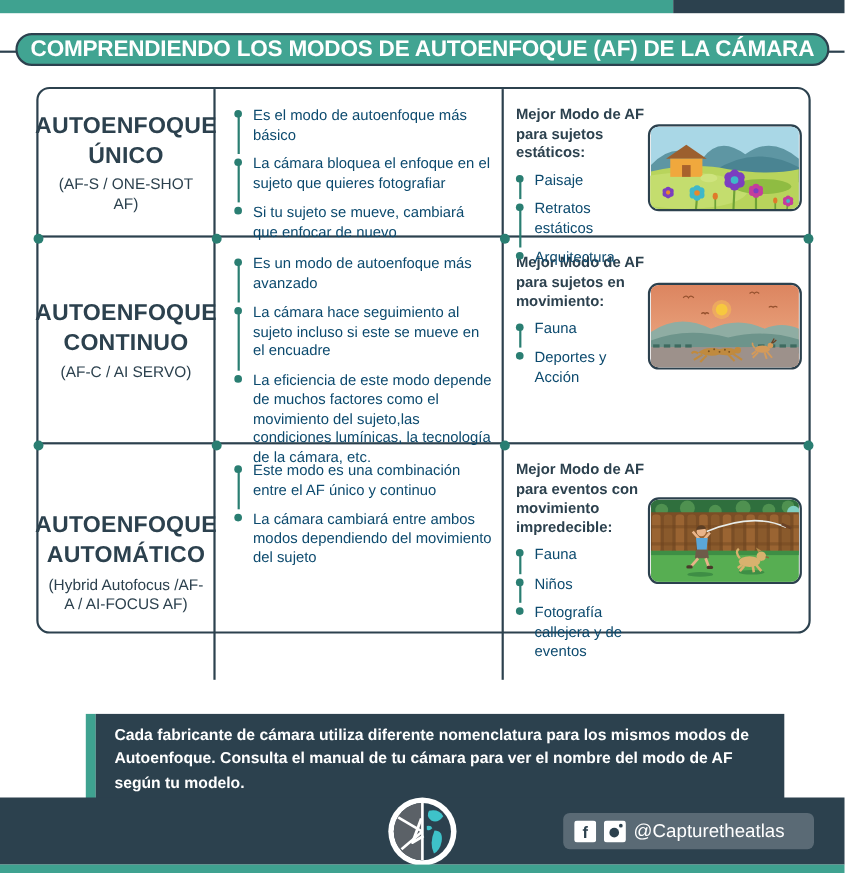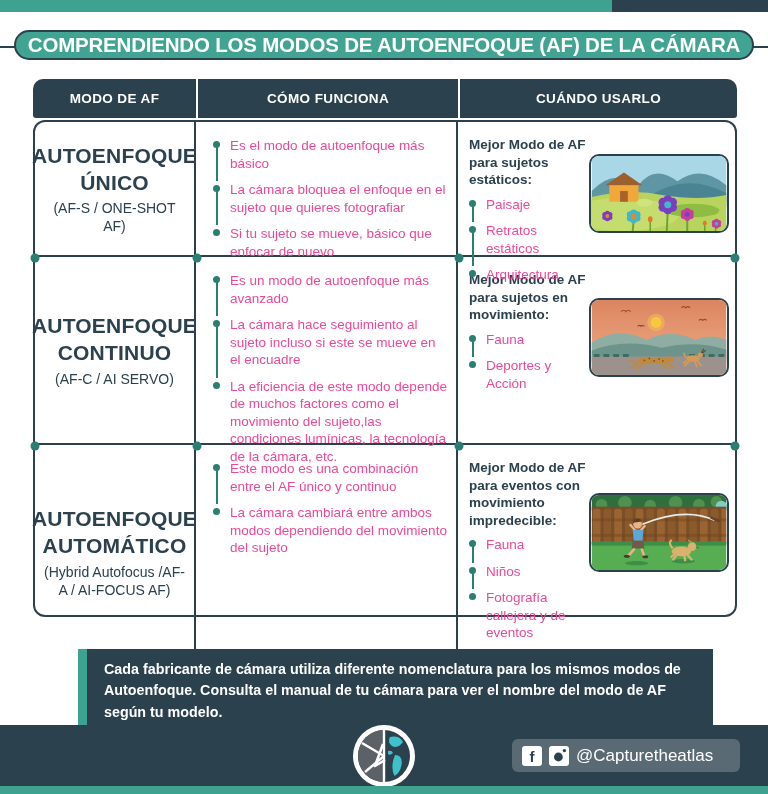--- a/index.html
+++ b/index.html
@@ -35,21 +35,21 @@
   .b-bottom { border-bottom:2px solid #2C414E; }
 
   .mode-cell { display:flex; flex-direction:column; align-items:center; justify-content:center;
       text-align:center; padding:0 6px; }
   .mode-name { font-weight:bold; font-size:21px; color:#2C414E; line-height:1.3; letter-spacing:0.2px; }
   .mode-alias { font-size:14px; color:#2C414E; line-height:1.3; margin-top:3px; }
 
   .how-cell { padding:15px 8px 8px 17px; }
   .bullets { list-style:none; }
   .bullets li { position:relative; padding-left:17px; margin-bottom:9px;
-      font-size:13.5px; line-height:1.3; color:#ec4899; }
+      font-size:13.5px; line-height:1.3; color:#0c4a6e; }
   .bullets li::before { content:""; position:absolute; left:0; top:4px; width:7px; height:7px;
       border-radius:50%; background:#2A7E72; }
   .bullets li:not(:last-child)::after { content:""; position:absolute; left:2.5px; top:10px;
       bottom:-9px; width:2px; background:#2A7E72; }
 
   .when-cell { display:flex; padding:14px 4px 8px 11px; }
   .when-text { width:120px; flex:none; }
   .when-title { font-weight:bold; font-size:13.5px; line-height:1.3; color:#2C414E; margin-bottom:7px; }
   .illus { flex:none; width:140px; height:79px; border:2px solid #2C414E; border-radius:10px;
       overflow:hidden; background:#fff; }
@@ -84,37 +84,32 @@
 
   <div class="top-bar-teal"></div>
   <div class="top-bar-dark"></div>
 
   <div class="title-band">
     <div class="title-line"></div>
     <div class="title-pill">COMPRENDIENDO LOS MODOS DE AUTOENFOQUE (AF) DE LA CÁMARA</div>
   </div>
 
   <div class="af-table">
-    <div class="t-header">
-      <div class="hcell">MODO DE AF</div>
-      <div class="hcell">CÓMO FUNCIONA</div>
-      <div class="hcell">CUÁNDO USARLO</div>
-    </div>
 
     <div class="t-body">
 
       <div class="cell mode-cell b-right b-bottom">
         <div class="mode-name">AUTOENFOQUE ÚNICO</div>
         <div class="mode-alias">(AF-S / ONE-SHOT AF)</div>
       </div>
       <div class="cell how-cell b-right b-bottom">
         <ul class="bullets">
           <li>Es el modo de autoenfoque más básico</li>
           <li>La cámara bloquea el enfoque en el sujeto que quieres fotografiar</li>
-          <li>Si tu sujeto se mueve, básico que enfocar de nuevo</li>
+          <li>Si tu sujeto se mueve, cambiará que enfocar de nuevo</li>
         </ul>
       </div>
       <div class="cell when-cell b-bottom">
         <div class="when-text">
           <div class="when-title">Mejor Modo de AF para sujetos estáticos:</div>
           <ul class="bullets">
             <li>Paisaje</li>
             <li>Retratos estáticos</li>
             <li>Arquitectura</li>
           </ul>

